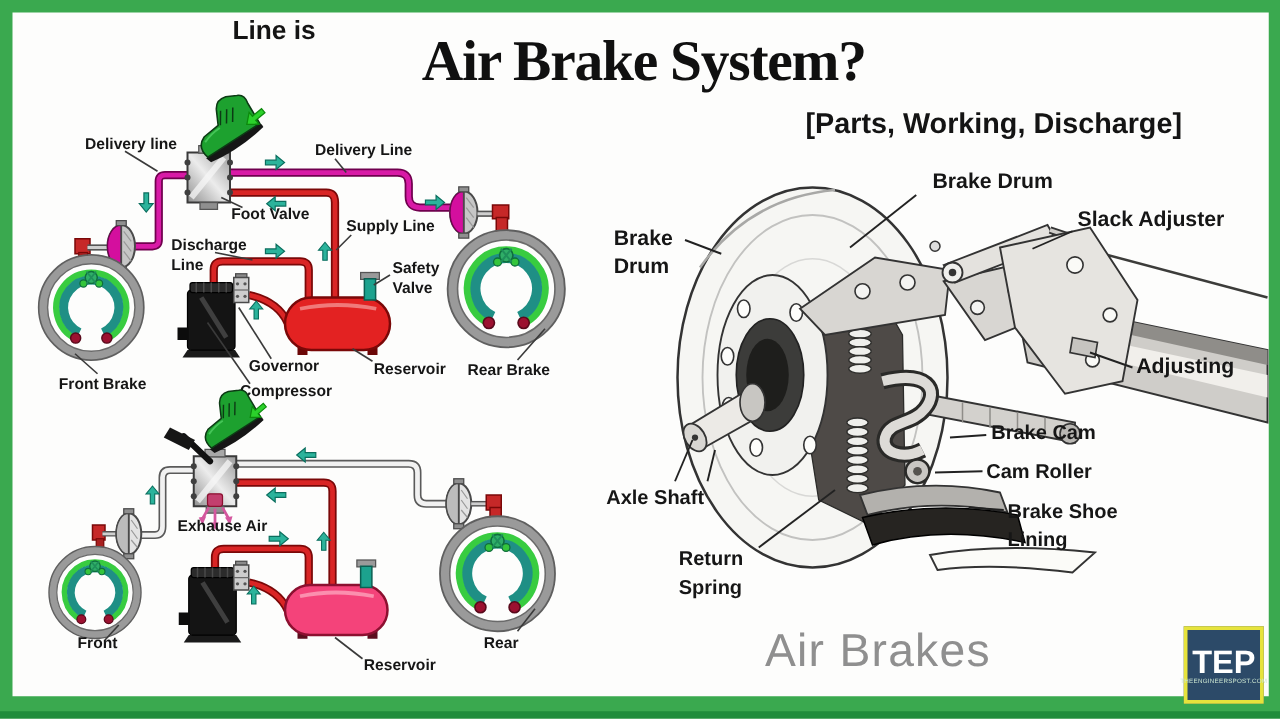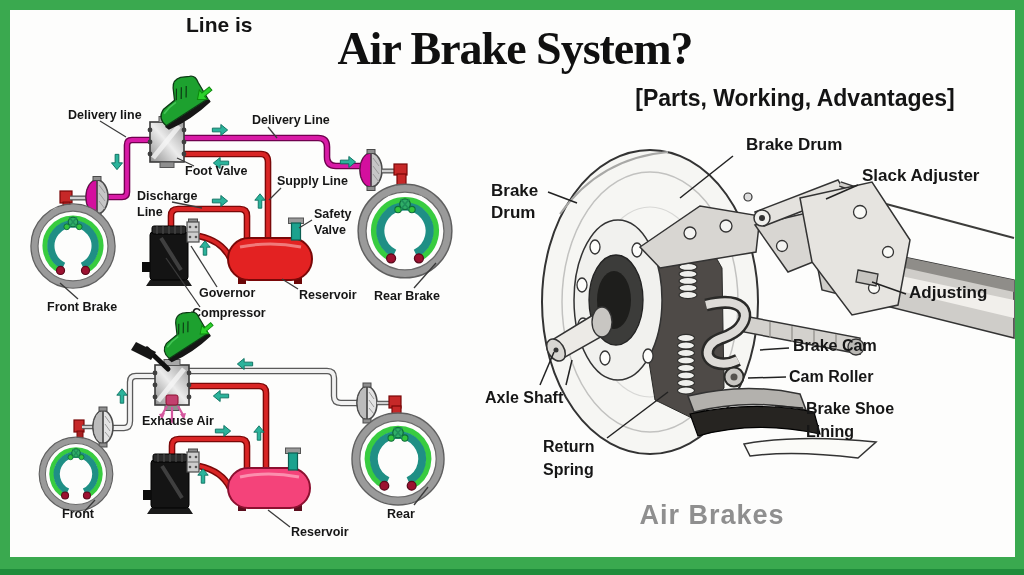--- a/index.html
+++ b/index.html
@@ -8,22 +8,22 @@
         font-family:"Liberation Sans",sans-serif;}
   .canvas{position:absolute;left:10px;top:10px;width:1005px;height:547px;
           background:#fdfdfc;}
   .bottom-accent{position:absolute;left:0;bottom:0;width:100%;height:6px;
           background:#1f8c3b;}
   .pretitle{position:absolute;left:186px;top:13px;font-size:21px;font-weight:bold;color:#141414;}
   .title{position:absolute;left:255px;top:22px;width:520px;text-align:center;
          font-size:46px;font-weight:bold;color:#101010;letter-spacing:-1px;font-family:Liberation Serif, serif;}
   .subtitle{position:absolute;left:590px;top:85px;width:410px;text-align:center;
          font-size:23px;font-weight:bold;color:#141414;}
-  .caption{position:absolute;left:612px;top:500px;width:200px;text-align:center;
-         font-size:27px;font-weight:bold;color:var(--caption-gray,#8f8f8f);letter-spacing:1px;}
+  .caption{position:absolute;left:612px;top:500px;width:200px;
+         font-size:37px;font-weight:normal;color:var(--caption-gray,#8f8f8f);letter-spacing:1px;}
   .logo{position:absolute;left:947px;top:501px;width:58px;height:56px;
         background:var(--logo-navy,#2c4a68);border:3px solid var(--logo-yellow,#e6e33c);
         display:flex;flex-direction:column;align-items:center;justify-content:center;}
   .logo-text{color:#ffffff;font-size:26px;font-weight:bold;line-height:26px;letter-spacing:0px;}
   .logo-sub{color:#cde8d2;font-size:5px;line-height:7px;letter-spacing:.2px;white-space:nowrap;}
   svg{position:absolute;overflow:visible;}
   .svg-top{left:10px;top:78px;}
   .svg-bottom{left:18px;top:316px;}
   .svg-right{left:465px;top:125px;}
   text{font-family:"Liberation Sans",sans-serif;font-weight:bold;fill:#161616;}
@@ -121,21 +121,21 @@
       </g>
       <g id="safety">
         <rect x="-7.5" y="-12" width="15" height="5.5" fill="#9a9a9a" stroke="#555" stroke-width="1"></rect>
         <rect x="-4.5" y="-7" width="9" height="17" fill="#1ca28e" stroke="#0b5f52" stroke-width="1.2"></rect>
       </g>
     </defs>
   </svg>
 
   <div class="pretitle">Line is</div>
   <div class="title">Air Brake System?</div>
-  <div class="subtitle">[Parts, Working, Advantages]</div>
+  <div class="subtitle">[Parts, Working, Discharge]</div>
 
   <svg class="svg-top" width="450" height="248" viewBox="10 78 450 248">
 
     <g>
       <path class="pipe-o-m" d="M150,140 H132 Q127,140 127,145 V192 Q127,197 122,197 H108"></path>
       <path class="pipe-i-m" d="M150,140 H132 Q127,140 127,145 V192 Q127,197 122,197 H108"></path>
     </g>
     <g>
       <path class="pipe-o-m" d="M184,138 H318 Q327,138 327,147 V157 Q327,166 336,166 H360"></path>
       <path class="pipe-i-m" d="M184,138 H318 Q327,138 327,147 V157 Q327,166 336,166 H360"></path>
@@ -411,15 +411,19 @@
     <text class="lbl-r" x="789" y="382">Cam Roller</text>
     <text class="lbl-r" x="806" y="414">Brake Shoe</text>
     <text class="lbl-r" x="806" y="437">Lining</text>
     <text class="lbl-r" x="485" y="403">Axle Shaft</text>
     <text class="lbl-r" x="543" y="452">Return</text>
     <text class="lbl-r" x="543" y="475">Spring</text>
   </svg>
 
   <div class="caption">Air Brakes</div>
 
+  <div class="logo">
+    <span class="logo-text">TEP</span>
+    <span class="logo-sub">THEENGINEERSPOST.COM</span>
+  </div>
 
   <div class="bottom-accent"></div>
 </div>
 
 </body></html>

